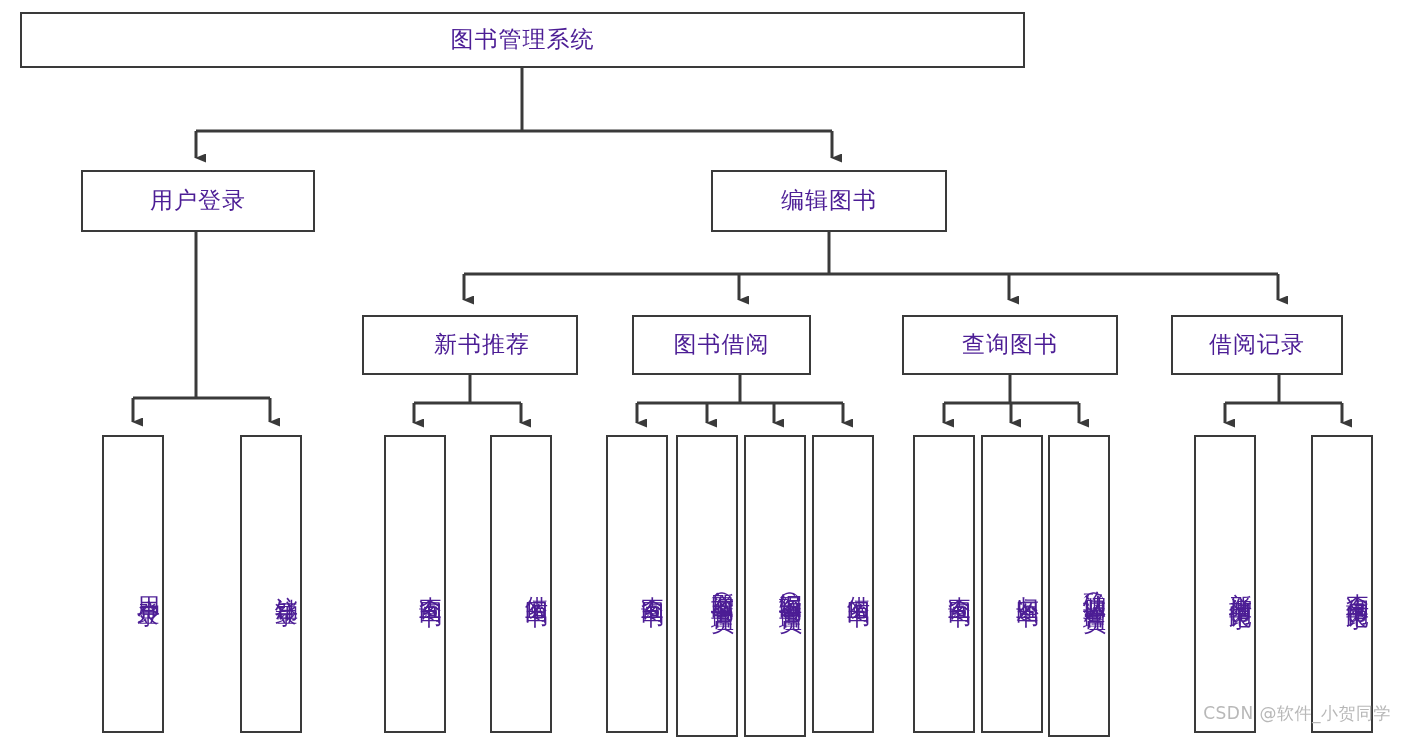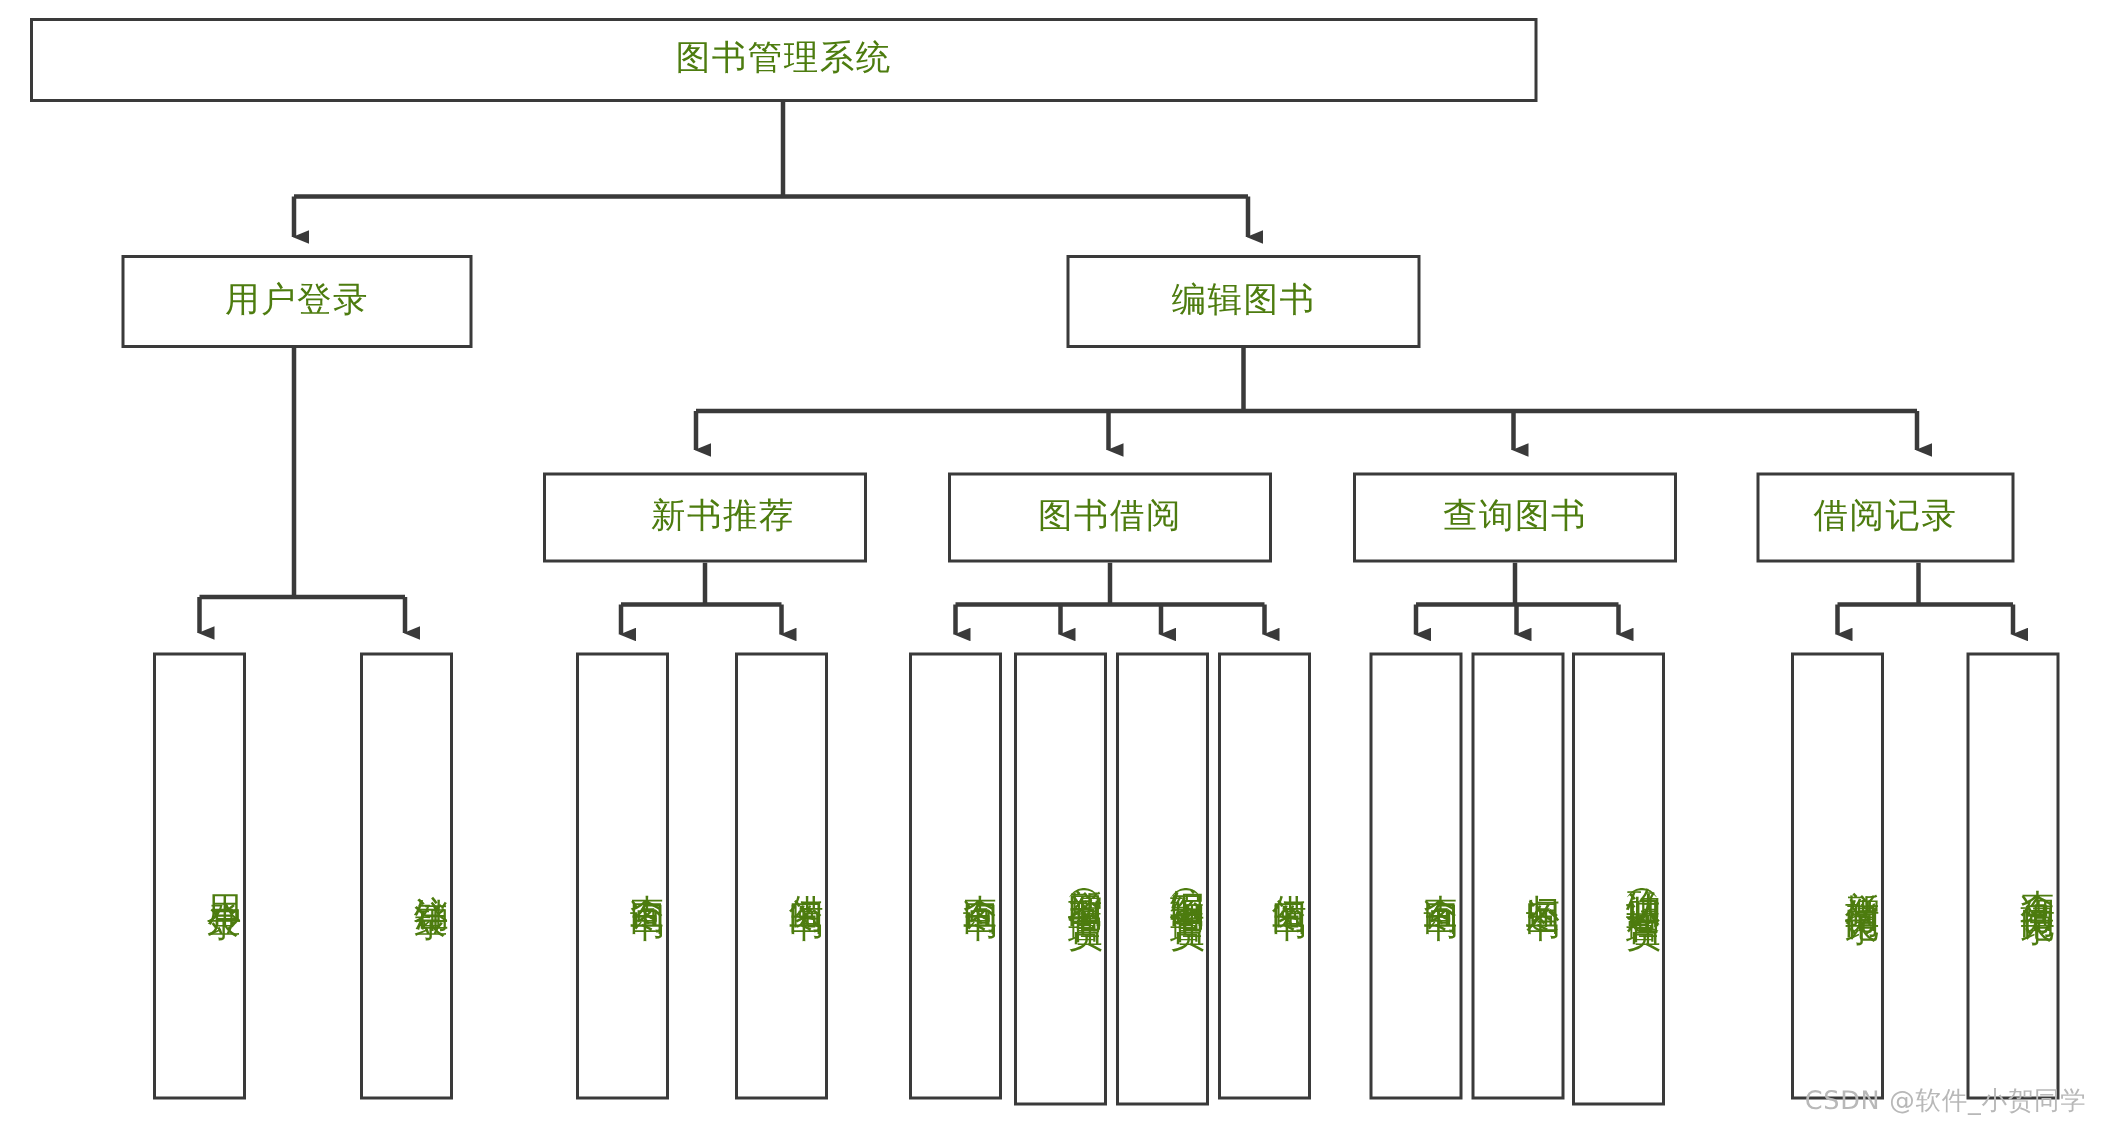--- a/index.html
+++ b/index.html
@@ -27,21 +27,21 @@
     pointer-events: none;
   }
   .node {
     position: absolute;
     box-sizing: border-box;
     background: #ffffff;
     border: 2px solid #3a3a3a;
     display: flex;
     align-items: center;
     justify-content: center;
-    color: #4d7c0f;
+    color: #4c1d95;
     z-index: 2;
     text-align: center;
   }
   .node.horiz {
     font-size: 23px;
     letter-spacing: 1px;
     line-height: 1.2;
   }
   .node.vert {
     font-size: 23px;
@@ -53,21 +53,21 @@
     padding-bottom: 4px;
     align-items: flex-start;
     justify-content: center;
   }
   .node .label {
     white-space: pre-wrap;
   }
   #watermark {
     position: absolute;
     right: 14px;
-    bottom: 2px;
+    bottom: 22px;
     font-size: 17px;
     color: #b8b8b8;
     letter-spacing: 0.5px;
     z-index: 5;
     white-space: nowrap;
   }
 </style>
 </head>
 <body>
 
@@ -130,21 +130,21 @@
   <div class="node horiz" style="left:81px; top:170px; width:234px; height:62px;">
     <span class="label">用户登录</span>
   </div>
   <div class="node horiz" style="left:711px; top:170px; width:236px; height:62px;">
     <span class="label">编辑图书</span>
   </div>
 
   <div class="node horiz" style="left:362px; top:315px; width:216px; height:60px;padding-left:24px;">
     <span class="label">新书推荐</span>
   </div>
-  <div class="node horiz" style="left:632px; top:315px; width:216px; height:60px;">
+  <div class="node horiz" style="left:632px; top:315px; width:179px; height:60px;">
     <span class="label">图书借阅</span>
   </div>
   <div class="node horiz" style="left:902px; top:315px; width:216px; height:60px;">
     <span class="label">查询图书</span>
   </div>
   <div class="node horiz" style="left:1171px; top:315px; width:172px; height:60px;">
     <span class="label">借阅记录</span>
   </div>
 
   <div class="node vert" style="left:102px; top:435px; width:62px; height:298px;">

